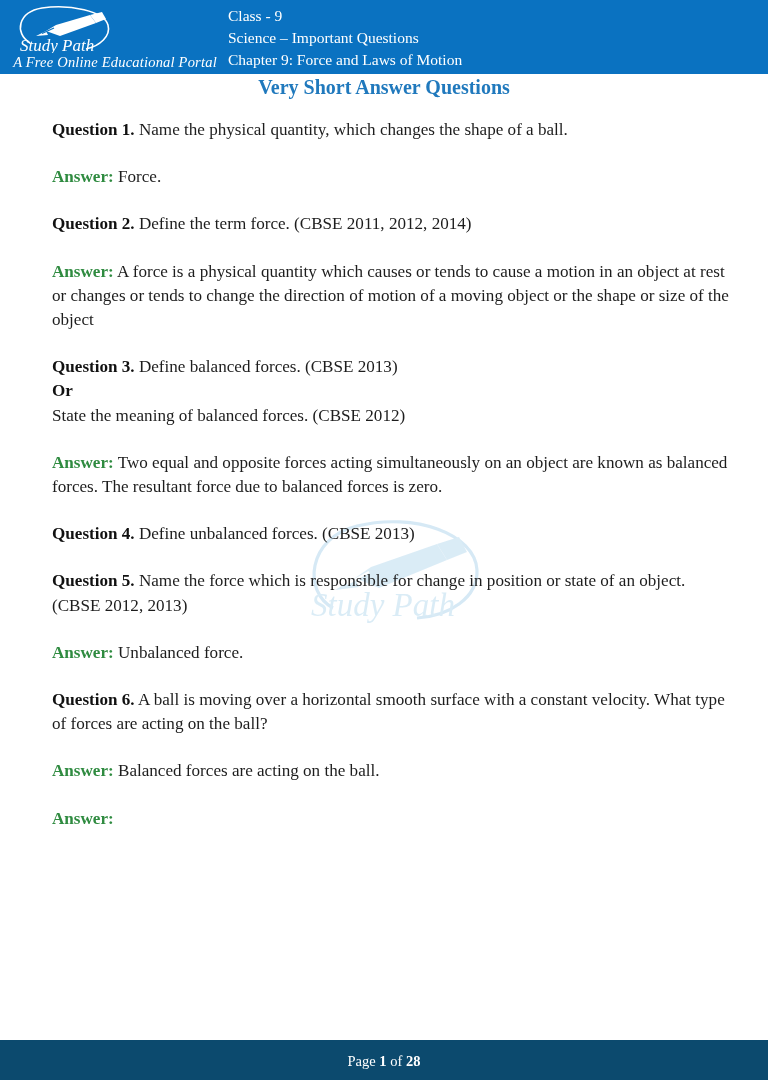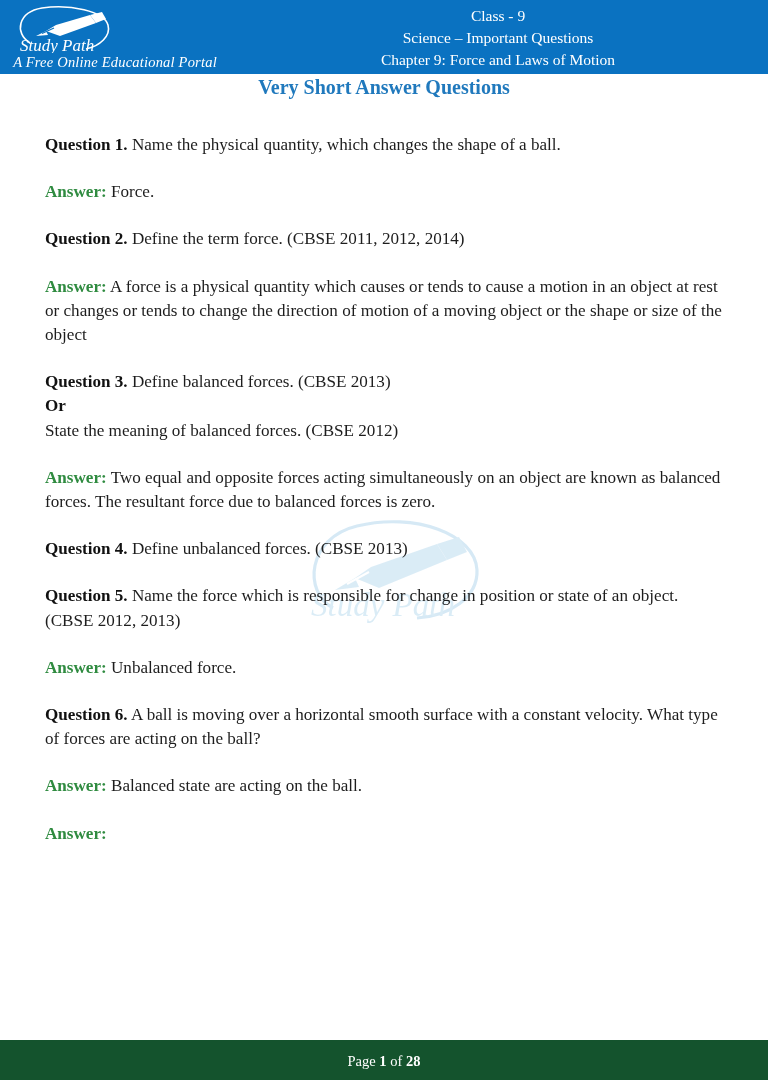--- a/index.html
+++ b/index.html
@@ -52,21 +52,21 @@
     font-style: italic;
   }
   .header-titles {
     position: absolute;
     left: 228px; top: 0;
     width: 540px;
     height: 74px;
     display: flex;
     flex-direction: column;
     justify-content: center;
-    align-items: center;
+    align-items: flex-start;
     gap: 1px;
   }
   .header-titles div {
     color: #ffffff;
     font-size: 15.5px;
     line-height: 21px;
     text-align: center;
     white-space: nowrap;
   }
 
@@ -88,23 +88,22 @@
     left: 297px; top: 512px;
     width: 190px;
     height: 118px;
     opacity: .42;
     pointer-events: none;
   }
 
   
   .content {
     position: absolute;
-    left: 45px; top: 118px;
+    left: 52px; top: 118px;
     width: 679px;
-    margin-top: 15px;
   }
   .para {
     font-size: 17.1px;
     line-height: 24.2px;
     margin: 0 0 23px 0;
     text-align: left;
     color: #1d1d1d;
     position: relative;
     z-index: 2;
   }
@@ -123,21 +122,21 @@
   }
   .sub-line { display: block; }
   .tight { margin-bottom: 0; }
 
   
   .footer-band {
     position: absolute;
     left: 0; top: 1040px;
     width: 768px;
     height: 40px;
-    background: #14532d;
+    background: #0c4a6e;
   }
   .footer-text {
     position: absolute;
     left: 0; top: 11px;
     width: 768px;
     text-align: center;
     color: #ffffff;
     font-size: 14.5px;
     line-height: 20px;
   }
@@ -197,21 +196,21 @@
 
   <p class="para"><span class="q-label">Question 4.</span><span> Define unbalanced forces. (CBSE 2013)</span></p>
 
 
   <p class="para"><span class="q-label">Question 5.</span><span> Name the force which is responsible for change in position or state of an object. (CBSE 2012, 2013)</span></p>
 
   <p class="para"><span class="a-label">Answer:</span><span> Unbalanced force.</span></p>
 
   <p class="para"><span class="q-label">Question 6.</span><span> A ball is moving over a horizontal smooth surface with a constant velocity. What type of forces are acting on the ball?</span></p>
 
-  <p class="para"><span class="a-label">Answer:</span><span> Balanced state are acting on the ball.</span></p>
+  <p class="para"><span class="a-label">Answer:</span><span> Balanced forces are acting on the ball.</span></p>
 
 
   <p class="para tight"><span class="a-label">Answer:</span><span></span></p>
 
 </div>
 
 <div class="footer-band">
   <div class="footer-text"><span>Page </span><b>1</b><span> of </span><b>28</b></div>
 </div>
 

